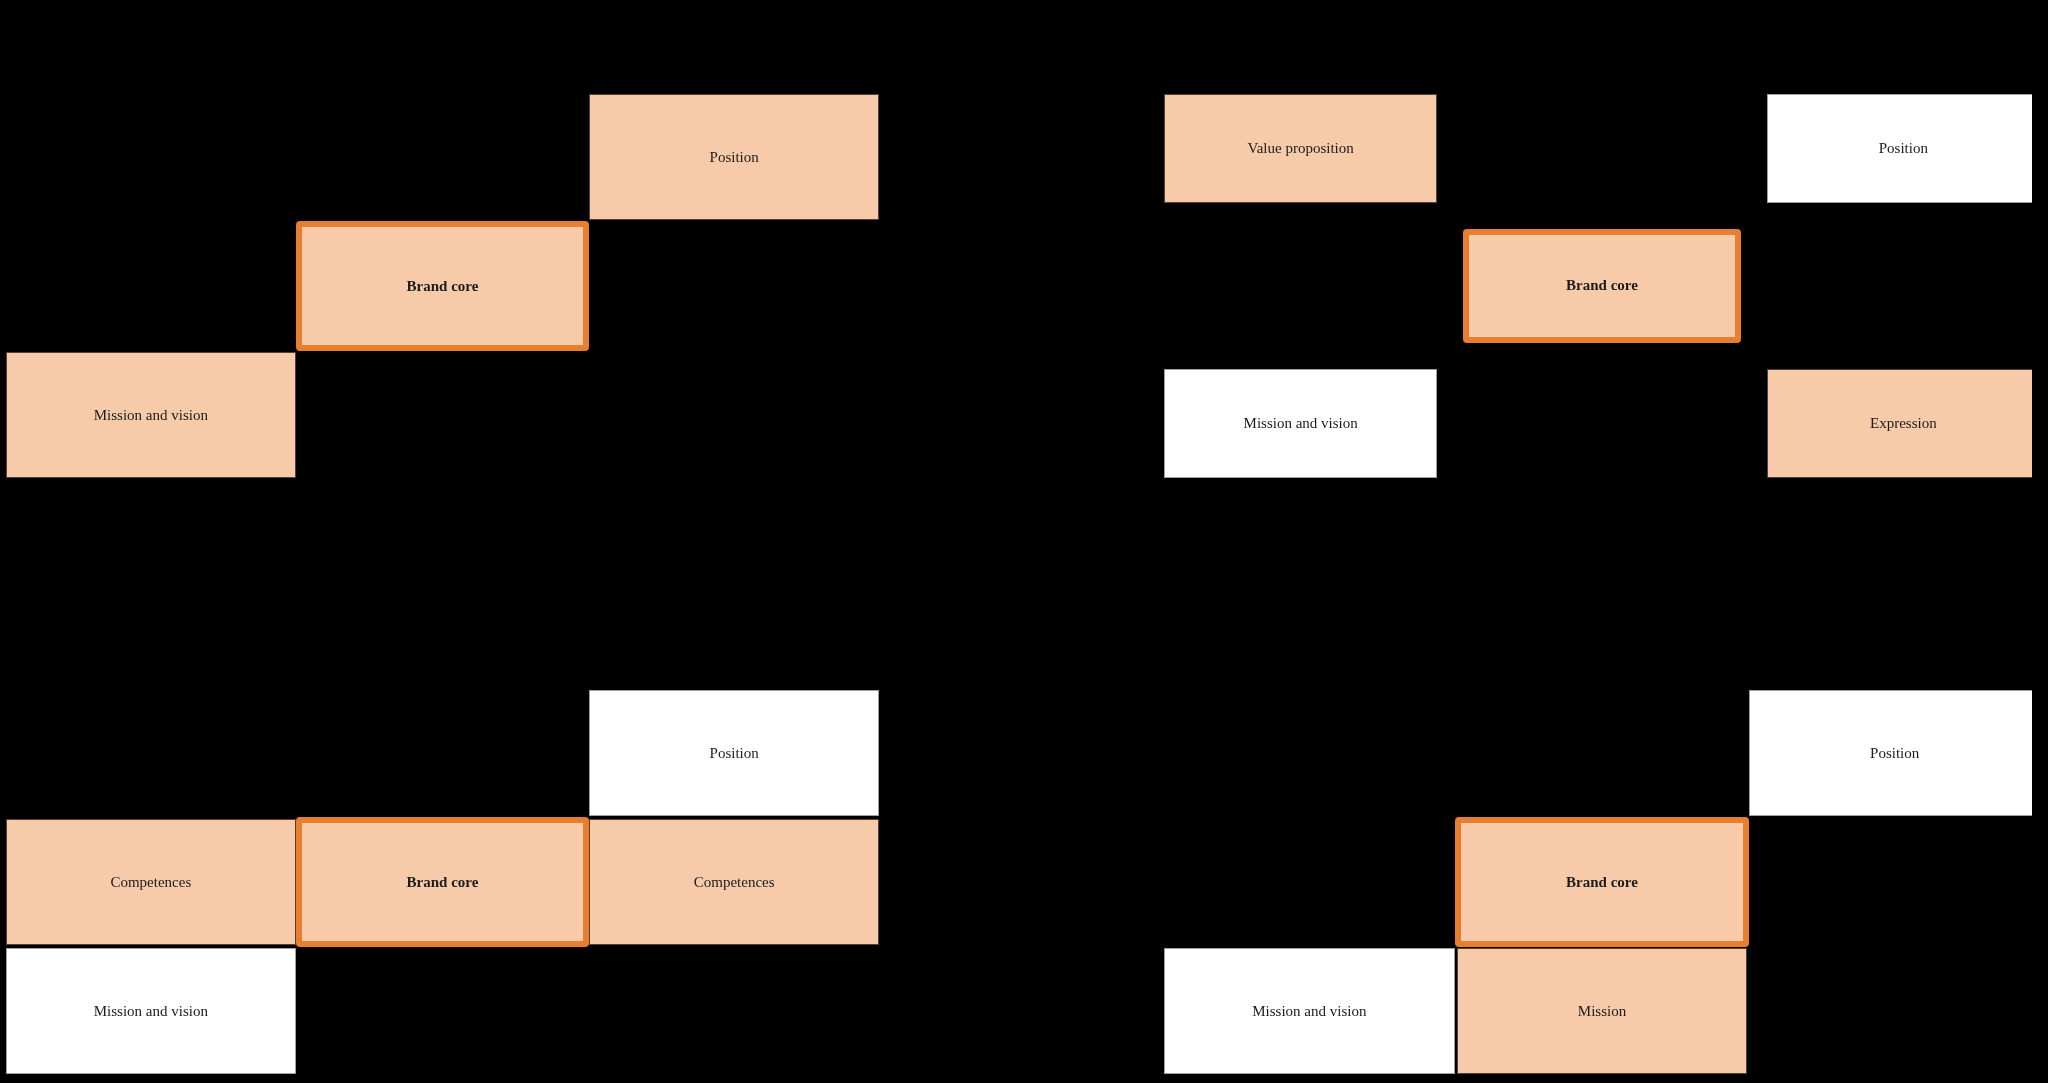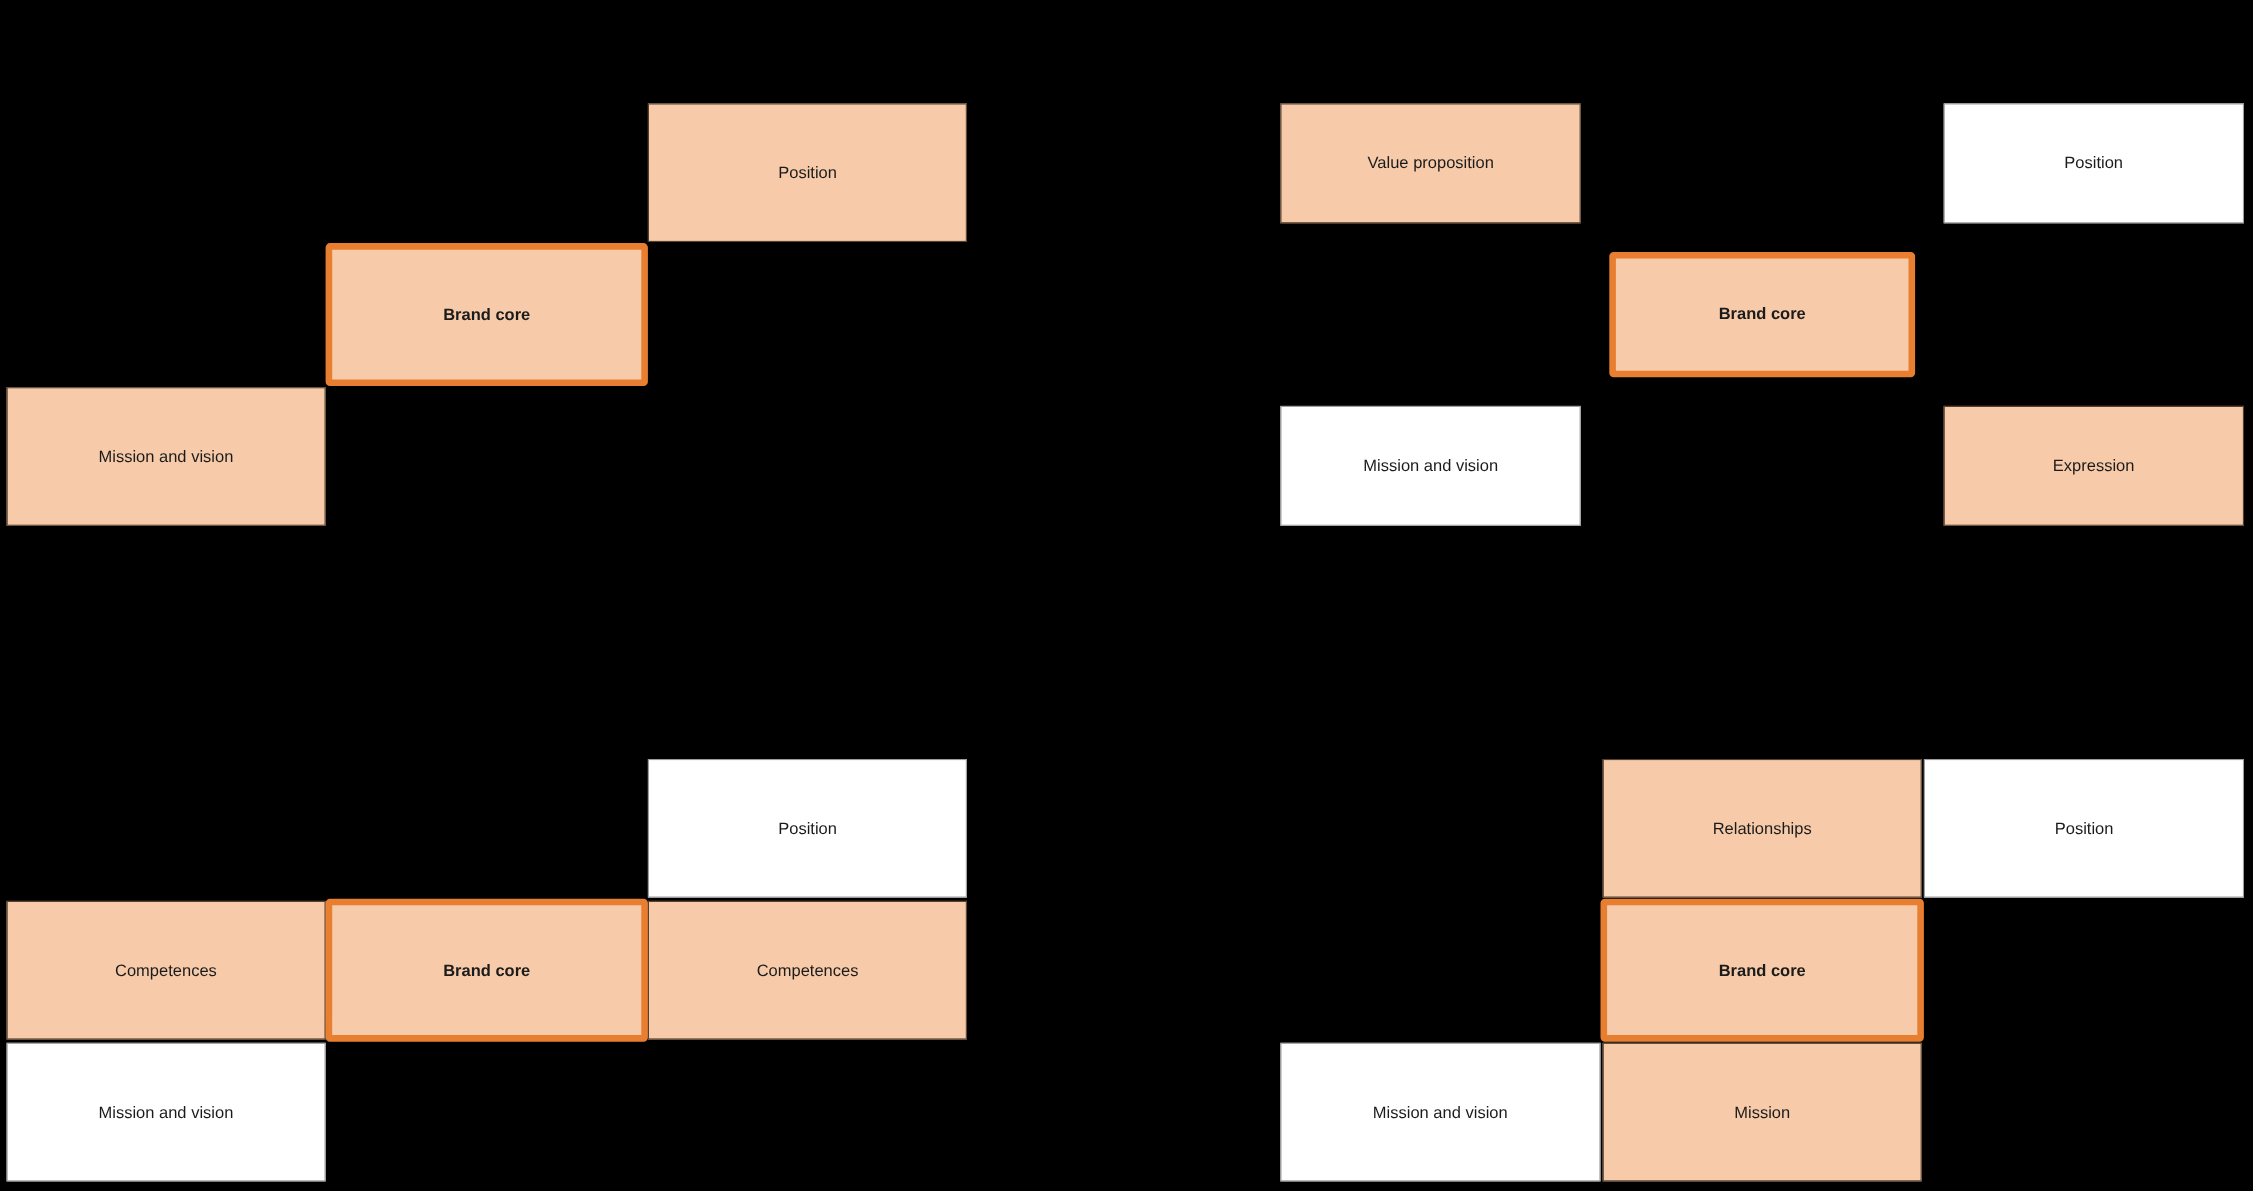--- a/index.html
+++ b/index.html
@@ -5,23 +5,22 @@
   html, body {
     margin: 0;
     padding: 0;
     background: #000;
   }
   .canvas {
     position: relative;
     width: 2032px;
     height: 1083px;
     background: var(--background, #000);
-    font-family: Liberation Sans, sans-serif;
+    font-family: Liberation Serif, serif;
     overflow: hidden;
-    padding-left: 11px;
   }
   .quadrant {
     position: absolute;
     display: grid;
     grid-template-columns: repeat(3, 1fr);
     grid-template-rows: repeat(3, 1fr);
     column-gap: 2px;
     row-gap: 3px;
   }
   .q-tl { left: 6px;    top: 94px;  width: 873px; height: 384px; }
@@ -103,23 +102,20 @@
     </div>
     <div class="box fill-peach r2 c3">
       <span>Competences</span>
     </div>
     <div class="box fill-white r3 c1">
       <span>Mission and vision</span>
     </div>
   </section>
 
   <section class="quadrant q-br">
-    <div class="box fill-peach r1 c2">
-      <span>Relationships</span>
-    </div>
     <div class="box fill-white r1 c3">
       <span>Position</span>
     </div>
     <div class="box fill-peach core r2 c2">
       <span>Brand core</span>
     </div>
     <div class="box fill-white r3 c1">
       <span>Mission and vision</span>
     </div>
     <div class="box fill-peach r3 c2">

